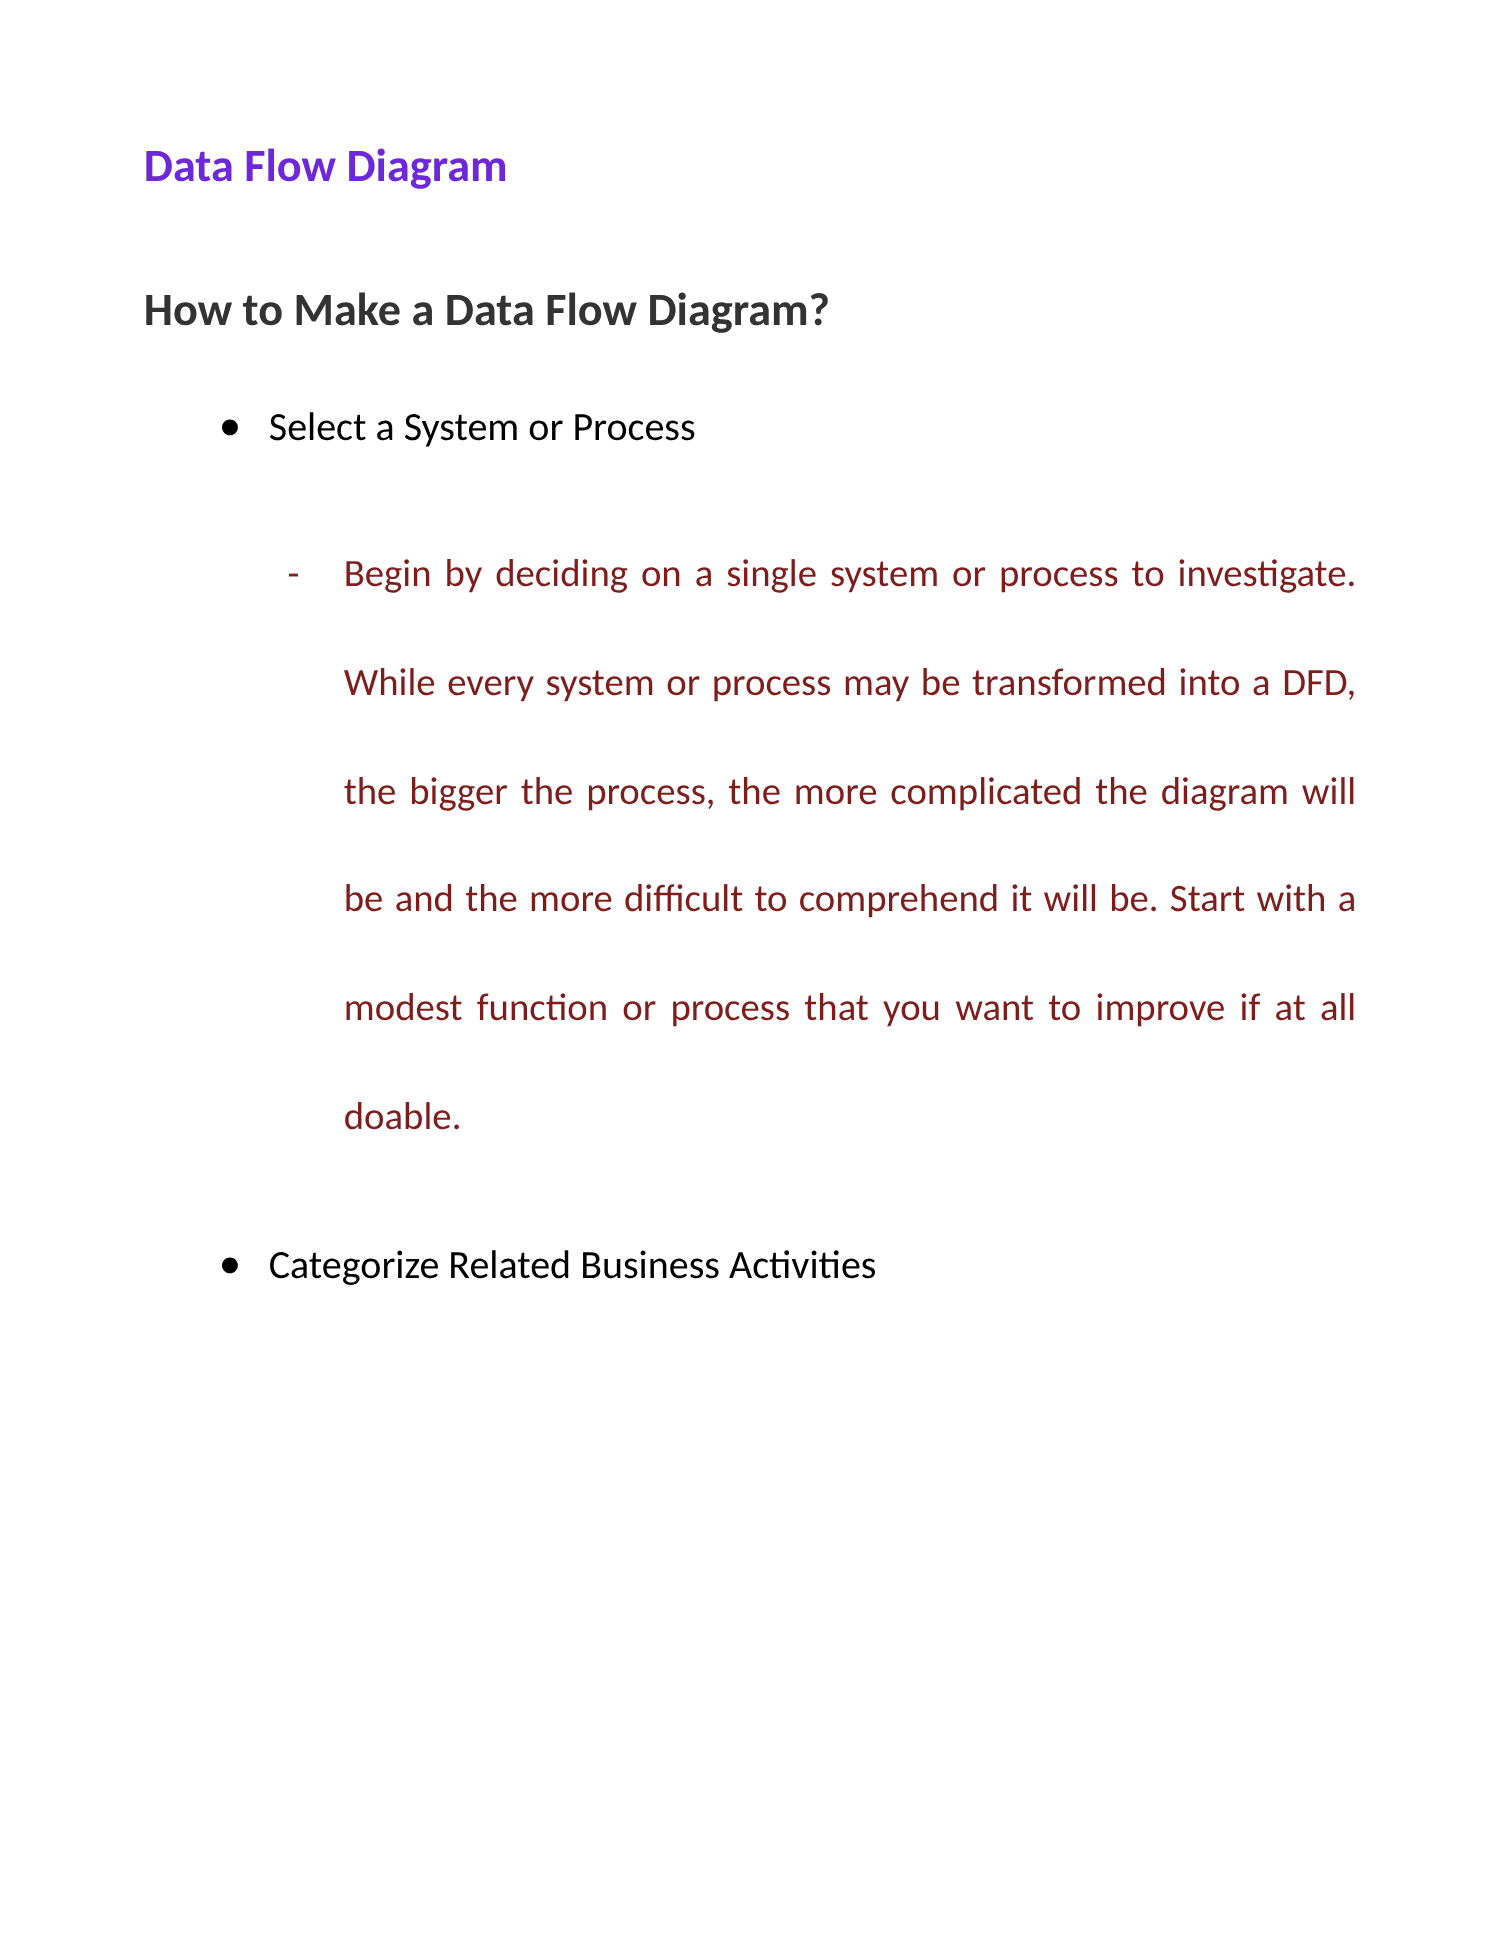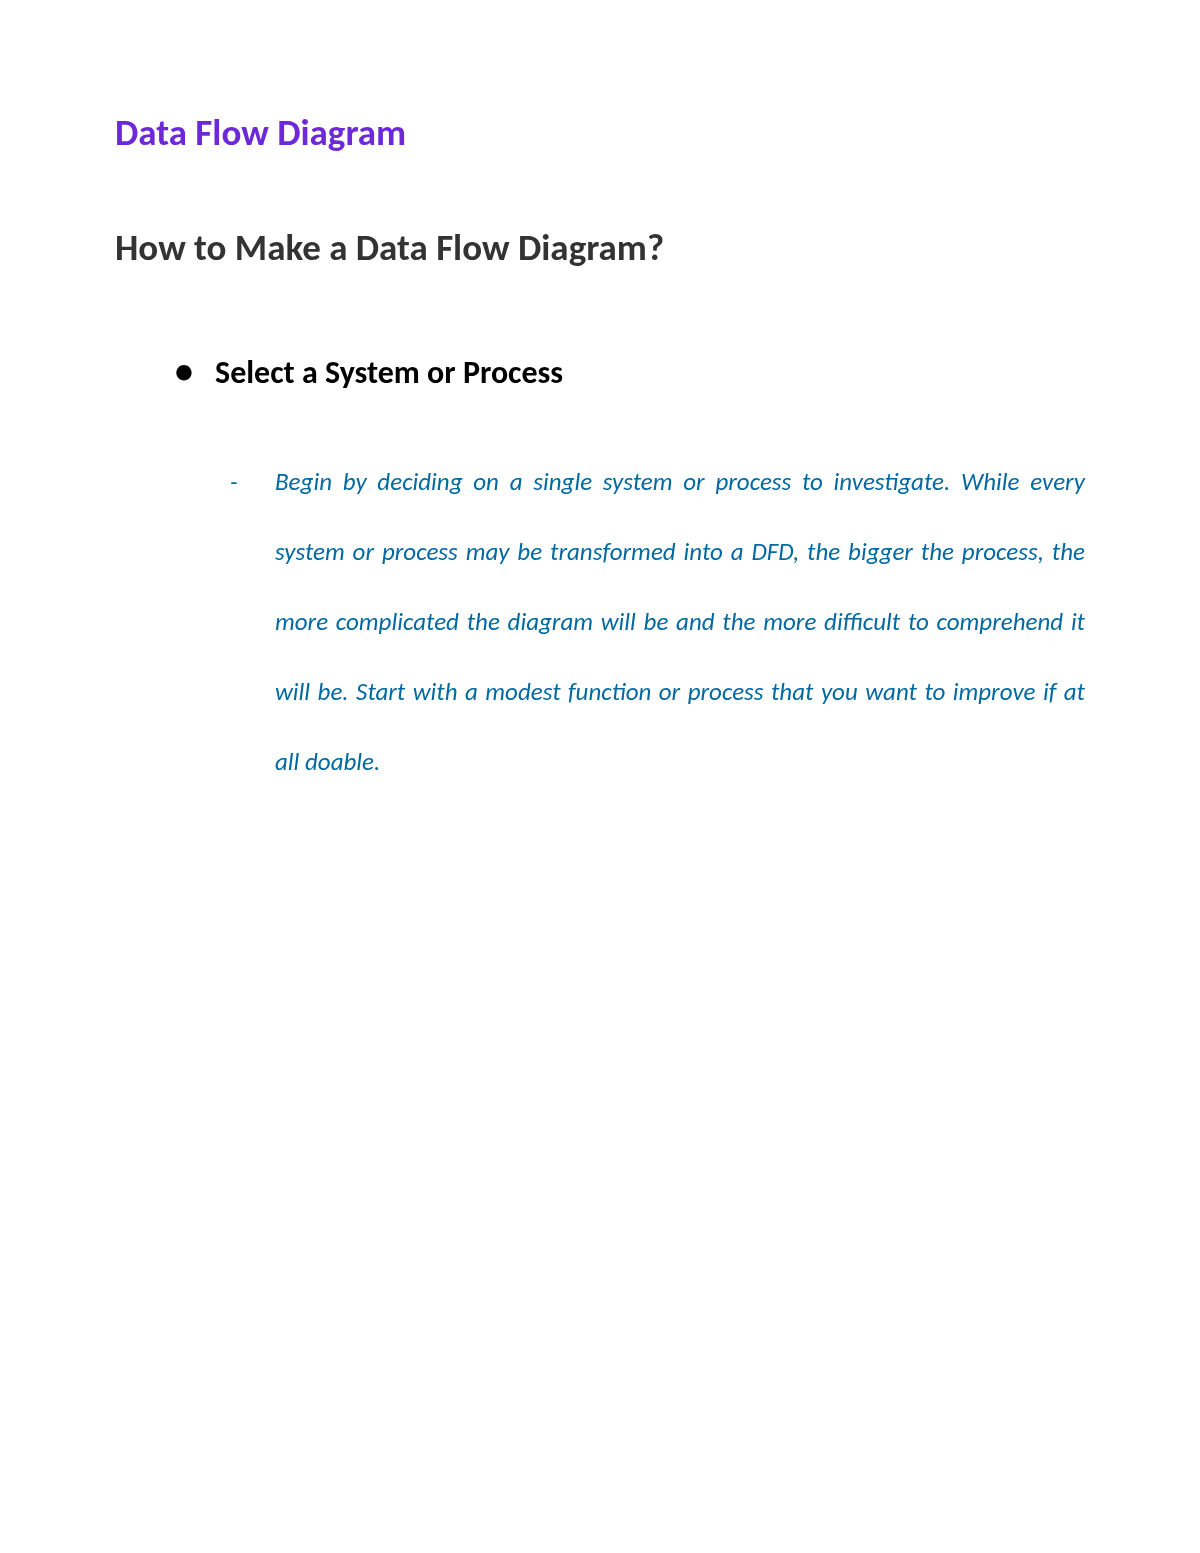--- a/index.html
+++ b/index.html
@@ -18,63 +18,63 @@
     .title {
       font-size: 37px;
       font-weight: bold;
       color: #6d28d9;
       margin-bottom: 70px;
     }
     .subtitle {
       font-size: 37px;
       font-weight: bold;
       color: #333333;
-      margin-bottom: 83px;
+      margin-bottom: 52px;
     }
     .bullet-list {
       list-style: none;
       padding-left: 60px;
     }
     .bullet-item {
       position: relative;
       font-size: 32px;
-      font-weight: bold;
+      font-weight: normal;
       color: #000000;
       margin-bottom: 55px;
       padding-left: 40px;
     }
     .bullet-item::before {
       content: "•";
       position: absolute;
       left: 0;
       top: 0;
       font-size: 36px;
       line-height: 1;
     }
     .dash-item {
       position: relative;
-      font-size: 25px;
+      font-size: 31px;
       font-weight: normal;
-      color: #0369a1;
+      color: #7f1d1d;
       padding-left: 45px;
       margin-left: 55px;
       margin-bottom: 55px;
       text-align: justify;
       line-height: 2.8;
-      font-style: italic;
     }
     .dash-item::before {
       content: "-";
       position: absolute;
       left: 0;
       top: 0;
     }
   </style>
 </head>
 <body>
 
 <h1 class="title">Data Flow Diagram</h1>
 <h2 class="subtitle">How to Make a Data Flow Diagram?</h2>
 
 <ul class="bullet-list">
   <li class="bullet-item">Select a System or Process</li>
   <div class="dash-item">Begin by deciding on a single system or process to investigate. While every system or process may be transformed into a DFD, the bigger the process, the more complicated the diagram will be and the more difficult to comprehend it will be. Start with a modest function or process that you want to improve if at all doable.</div>
+  <li class="bullet-item">Categorize Related Business Activities</li>
 </ul>
 
 </body></html>

